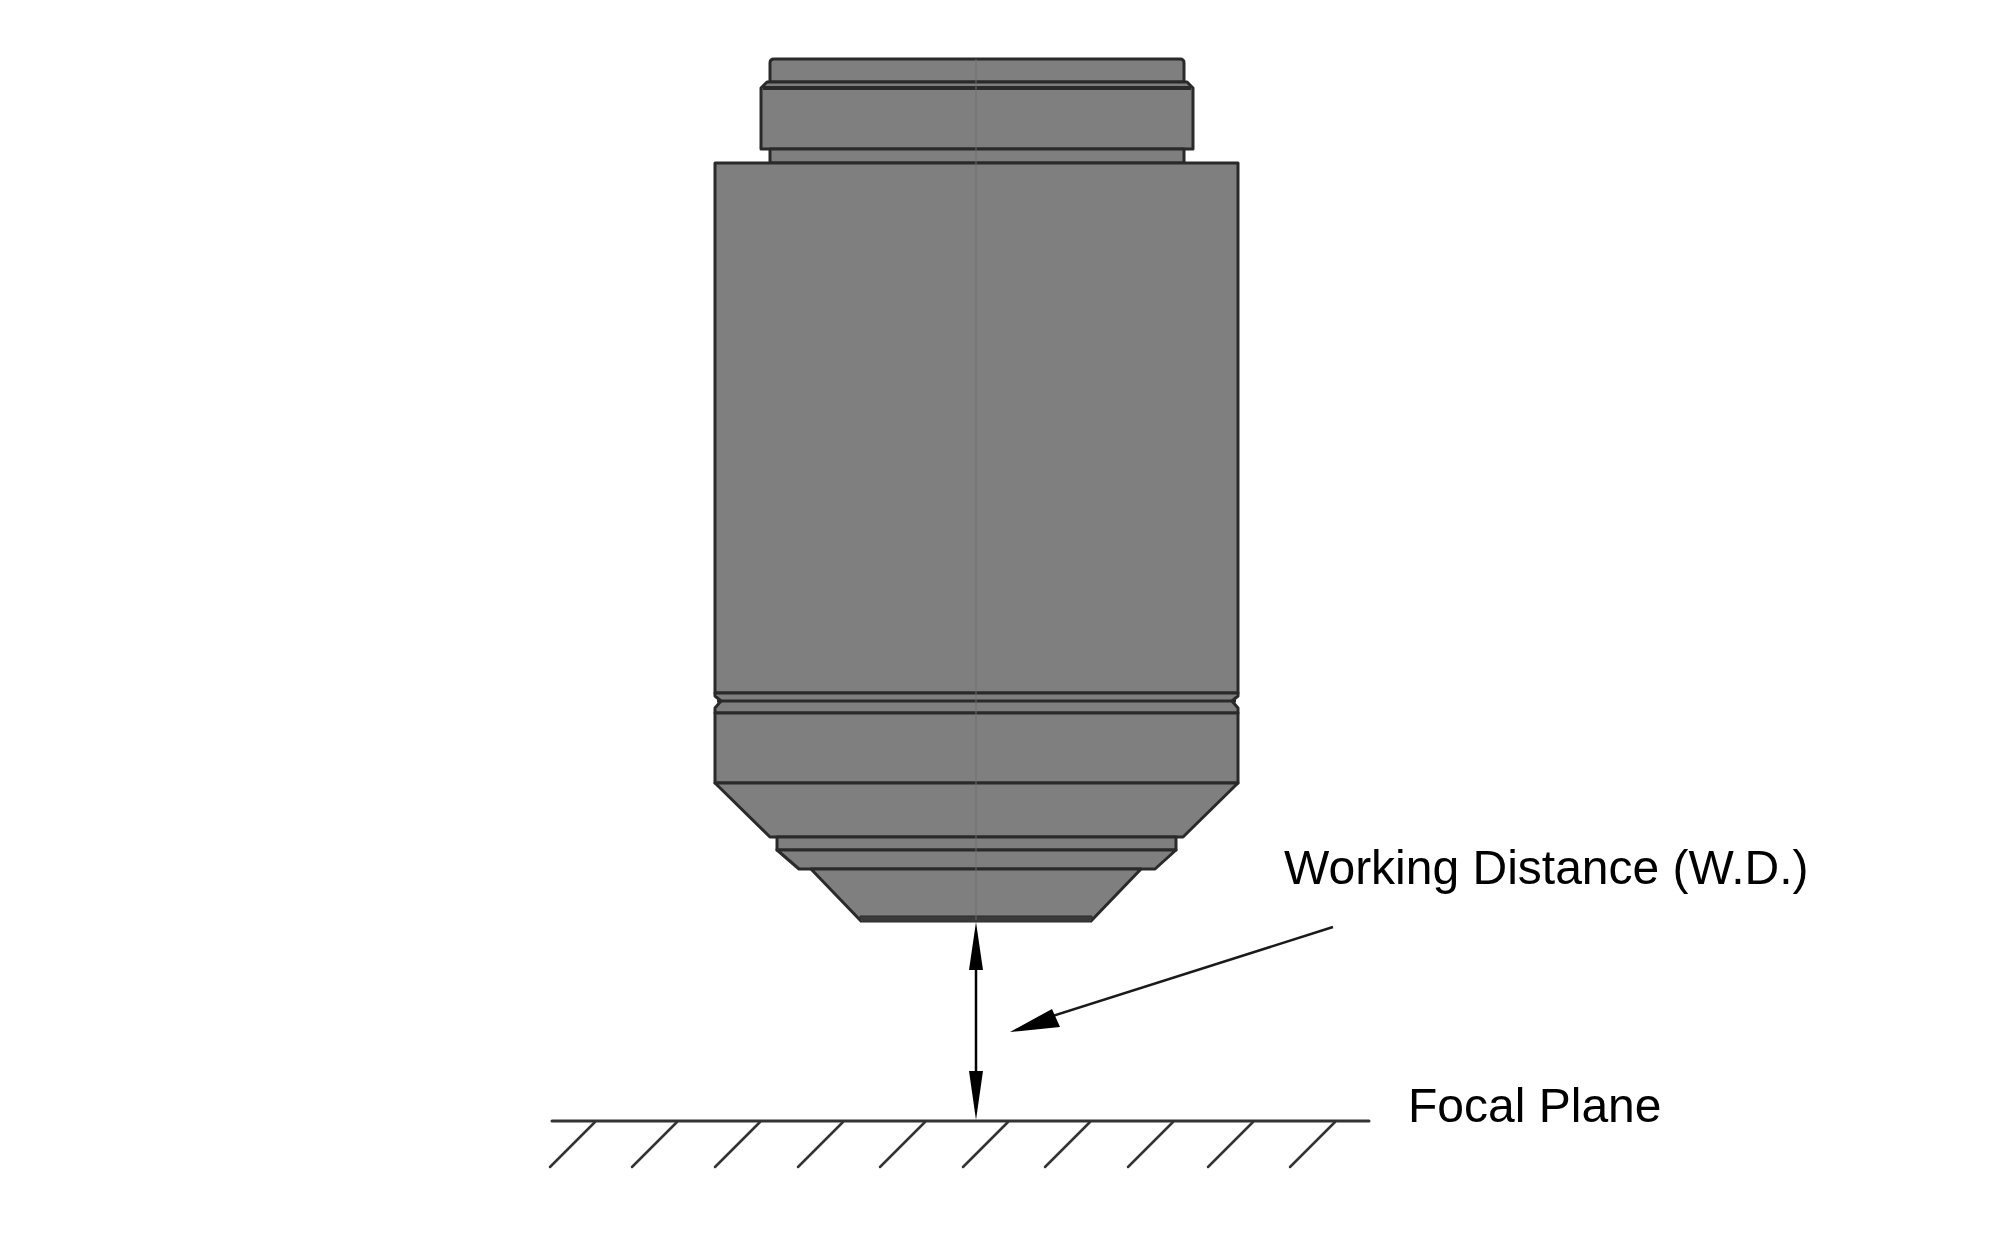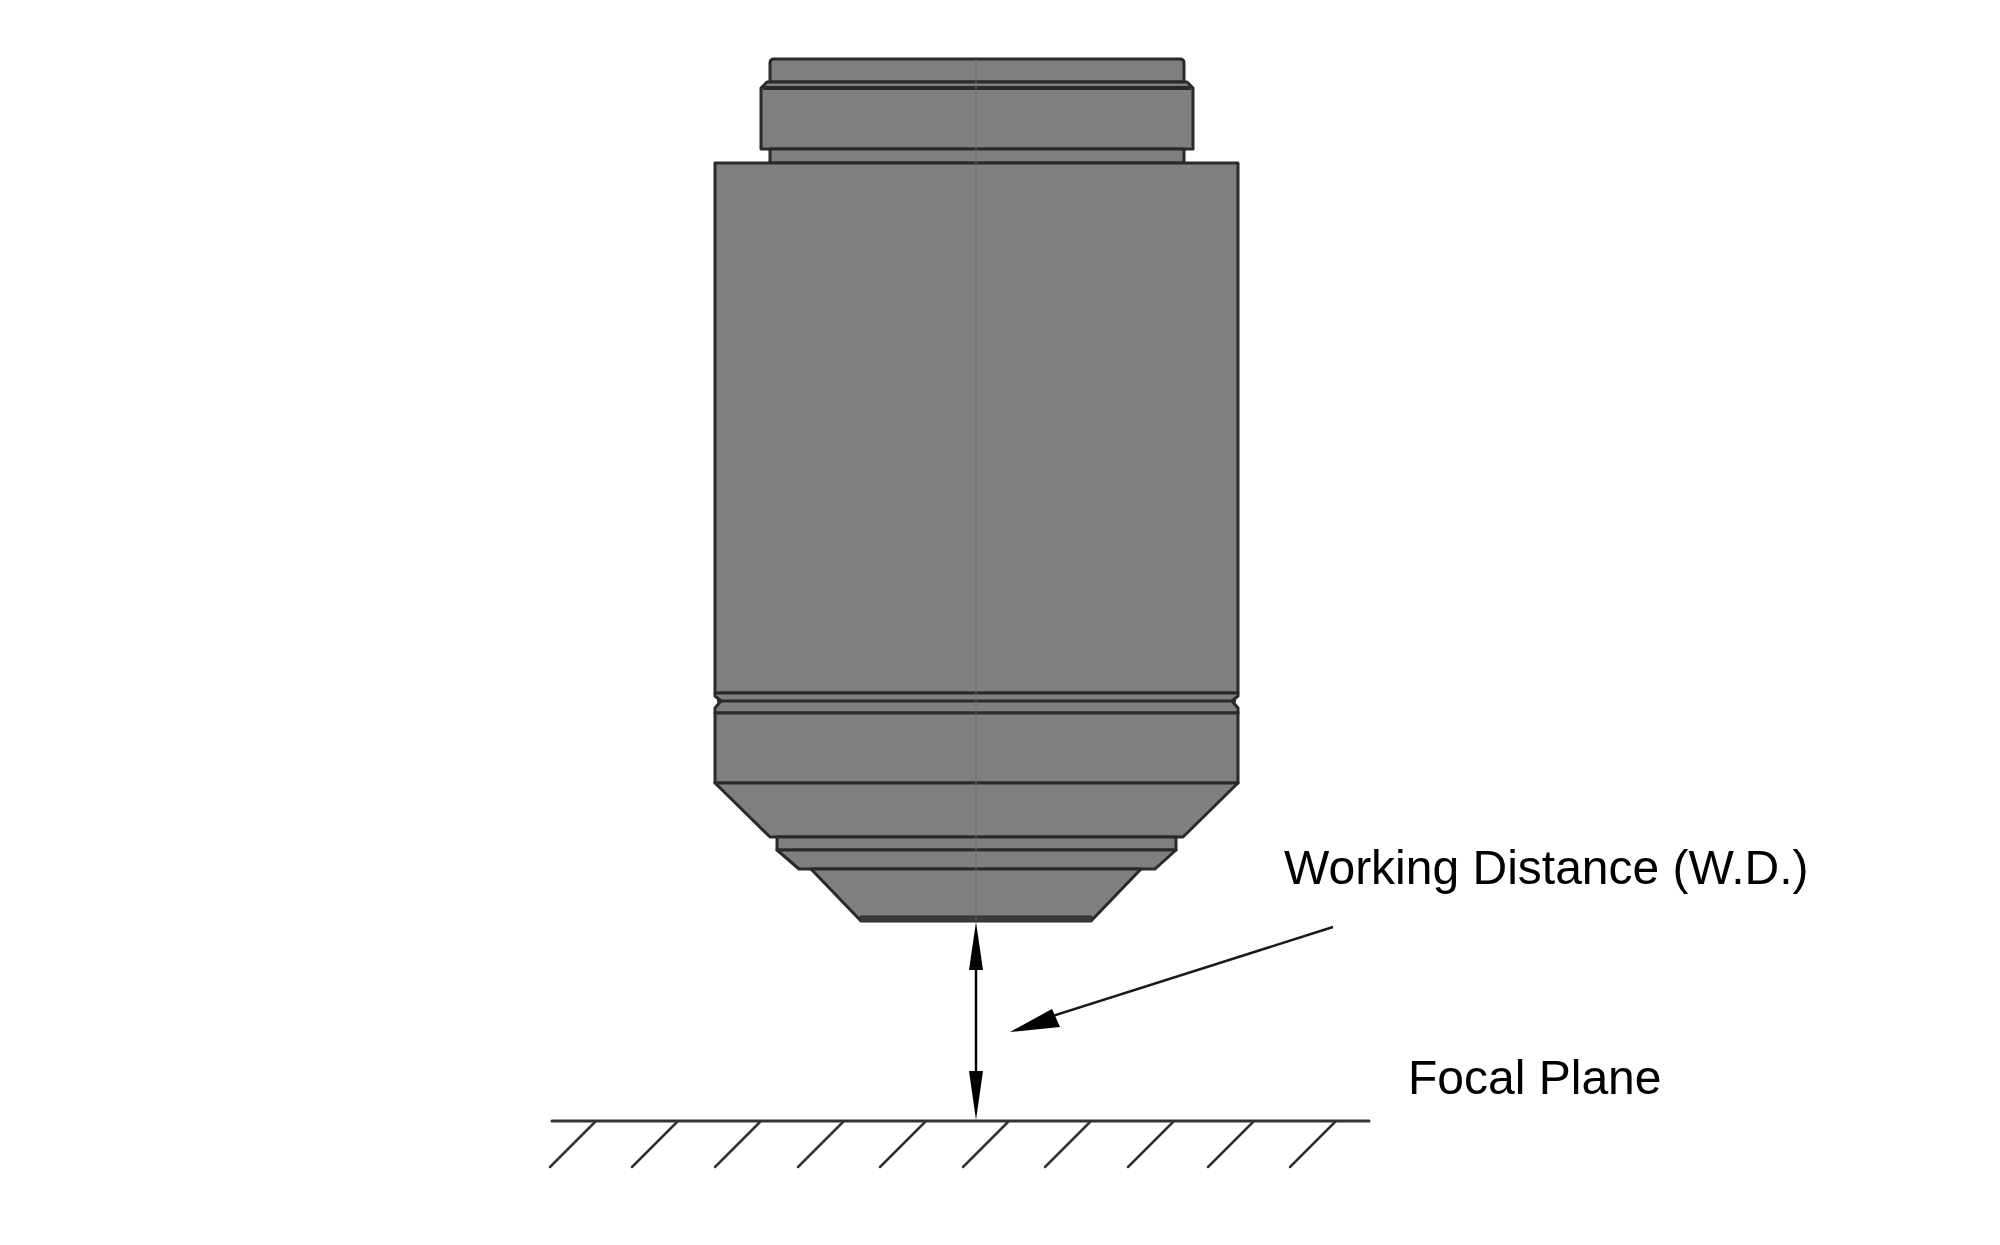--- a/index.html
+++ b/index.html
@@ -7,21 +7,21 @@
     #diagram { position: absolute; left: 0; top: 0; width: 2000px; height: 1245px; }
     .label {
       position: absolute;
       font-family: "Liberation Sans", sans-serif;
       font-size: 48px;
       color: #000000;
       line-height: 1;
       white-space: nowrap;
     }
     #wd-label { left: 1255px; top: 844px; margin-left: 29px; }
-    #fp-label { left: 1408px; top: 1054px; }
+    #fp-label { left: 1408px; top: 1082px; }
   </style>
 </head>
 <body>
 
 <svg id="diagram" xmlns="http://www.w3.org/2000/svg" width="2000" height="1245" viewBox="0 0 2000 1245">
   <defs>
     <marker id="arrowhead" markerWidth="10" markerHeight="10" refX="9" refY="5" orient="auto" markerUnits="userSpaceOnUse">
     </marker>
   </defs>
 

